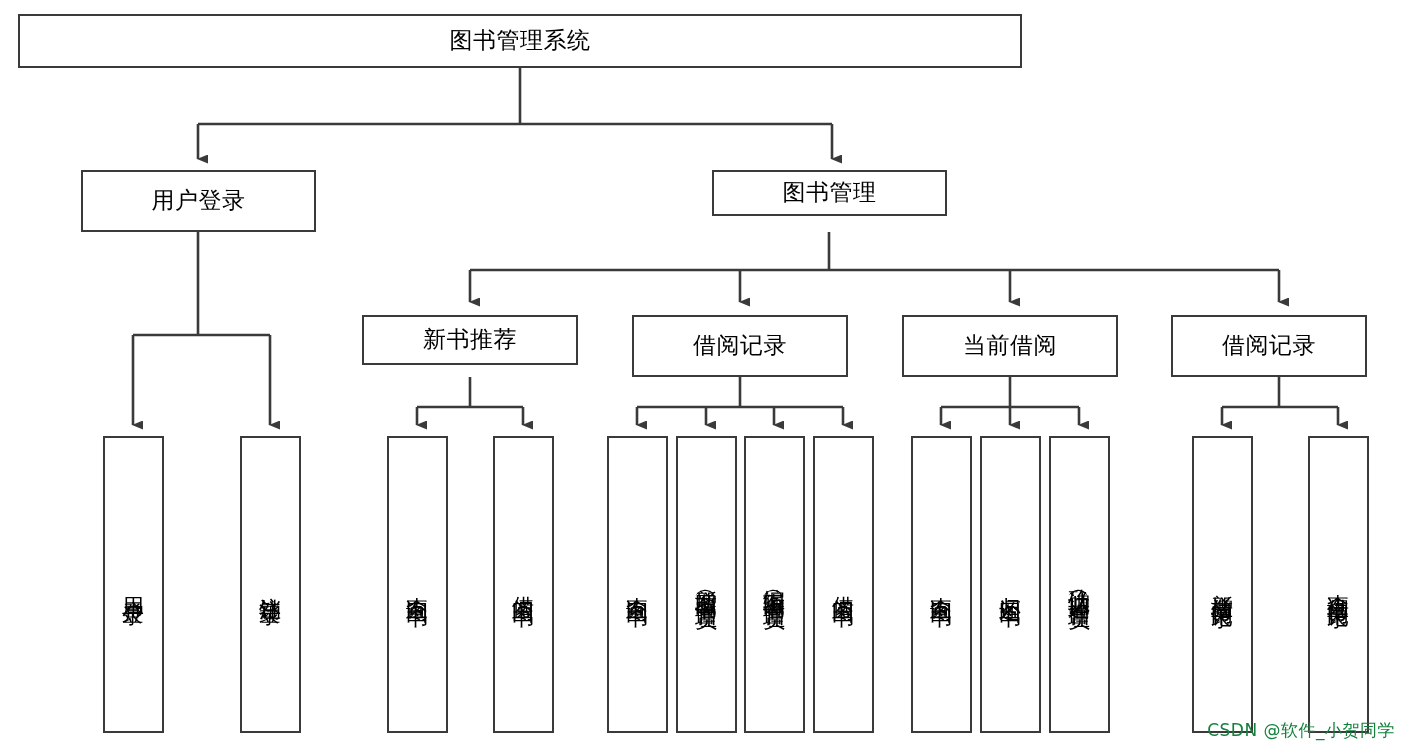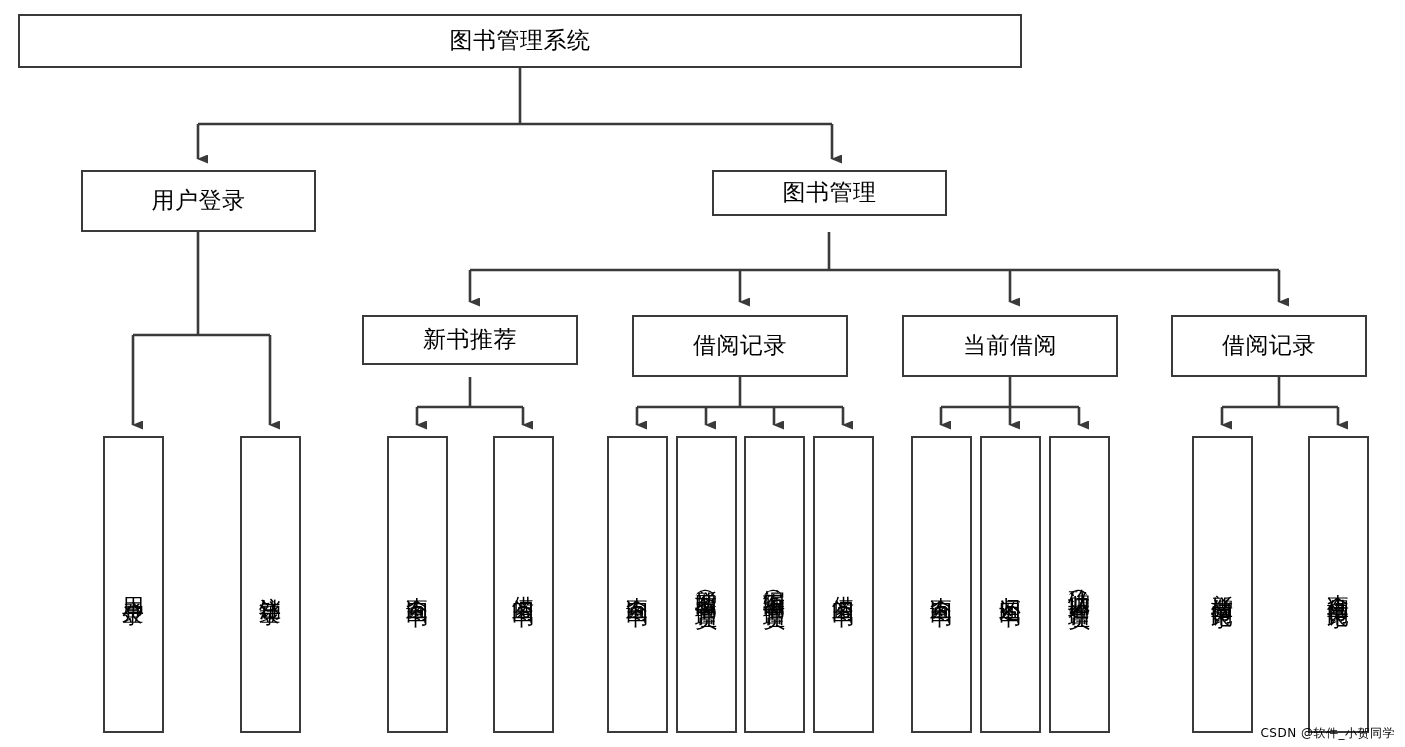--- a/index.html
+++ b/index.html
@@ -60,22 +60,22 @@
     font-size: 22px;
     line-height: 1.05;
     letter-spacing: 3px;
     white-space: normal;
     max-height: 268px;
   }
   .watermark {
     position: absolute;
     right: 10px;
     bottom: 5px;
-    font-size: 12px;
-    color: #000000;
+    font-size: 17px;
+    color: #15803d;
     z-index: 6;
     white-space: nowrap;
     letter-spacing: 0.5px;
   }
 </style>
 </head>
 <body>
 
 <div id="canvas">
 

